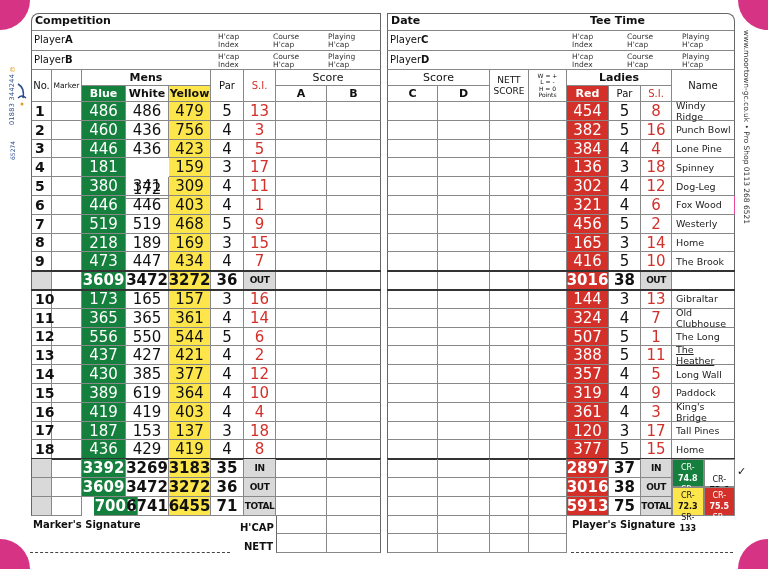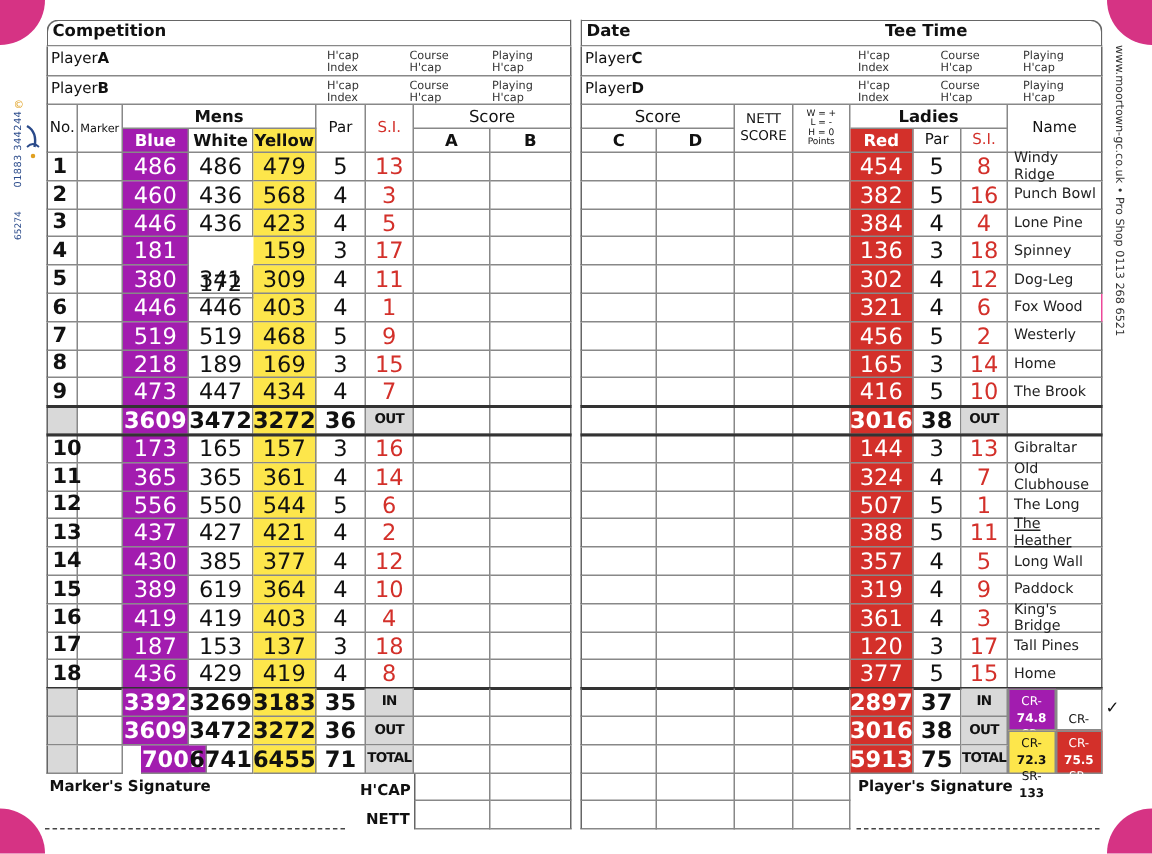--- a/index.html
+++ b/index.html
@@ -7,21 +7,21 @@
   .corner-tl { position:absolute; left:-30px; top:-30px; width:60px; height:60px; border-radius:50%; background:#d63384; }
   .corner-tr { position:absolute; right:-30px; top:-30px; width:60px; height:60px; border-radius:50%; background:#d63384; }
   .corner-bl { position:absolute; left:-30px; bottom:-30px; width:60px; height:60px; border-radius:50%; background:#d63384; }
   .corner-br { position:absolute; right:-30px; bottom:-30px; width:60px; height:60px; border-radius:50%; background:#d63384; }
   .side-left { position:absolute; left:8px; top:30px; width:12px; height:150px; }
   .side-left .txt { position:absolute; left:0; top:0; transform-origin:0 0; transform:rotate(-90deg) translate(-95px, 0); font-size:6.5px; color:#2a4a8a; white-space:nowrap; letter-spacing:0.3px; }
   .logo { position:absolute; left:15px; top:80px; width:14px; height:28px; }
   .side-right { position:absolute; left:741px; top:30px; }
   .side-right .txt { transform-origin:0 0; transform:rotate(90deg); font-size:7.5px; color:#333; white-space:nowrap; position:absolute; left:10px; top:0; }
   .cell { position:absolute; box-sizing:border-box; border-right:1px solid #888; border-bottom:1px solid #888; display:flex; align-items:center; justify-content:center; font-size:15px; }
-  .blue { background:#a21caf; color:#fff; }
+  .blue { background:#15803d; color:#fff; }
   .yellow { background:#fde64b; color:#111; }
   .red { background:#d3302a; color:#fff; }
   .grey { background:#d9d9d9; }
   .si { color:#d3302a; }
   .bold { font-weight:bold; }
   .name-cell { justify-content:flex-start; padding-left:4px; font-size:9.5px; color:#222; }
   .tot { font-weight:bold; font-size:15px; }
   .lab { font-weight:bold; font-size:10px; }
   .hline { position:absolute; height:2px; background:#333; }
   .sig { position:absolute; font-size:10px; font-weight:bold; }
@@ -133,21 +133,21 @@
     <div class="cell " style="left:490px;top:102px;width:39px;height:18.8px;"></div>
     <div class="cell " style="left:529px;top:102px;width:38px;height:18.8px;"></div>
     <div class="cell red" style="left:567px;top:102px;width:42px;height:18.8px;">454</div>
     <div class="cell " style="left:609px;top:102px;width:32px;height:18.8px;">5</div>
     <div class="cell si" style="left:641px;top:102px;width:31px;height:18.8px;">8</div>
     <div class="cell name-cell" style="left:672px;top:102px;width:63px;height:18.8px;border-right:1px solid #666;">Windy Ridge</div>
     <div class="cell bold" style="left:31px;top:120.8px;width:21px;height:18.8px;border-left:1px solid #666;justify-content:flex-start;padding-left:3px;font-size:14px;">2</div>
     <div class="cell " style="left:52px;top:120.8px;width:30px;height:18.8px;"></div>
     <div class="cell blue" style="left:82px;top:120.8px;width:44px;height:18.8px;">460</div>
     <div class="cell " style="left:126px;top:120.8px;width:43px;height:18.8px;">436</div>
-    <div class="cell yellow" style="left:169px;top:120.8px;width:42px;height:18.8px;">568</div>
+    <div class="cell yellow" style="left:169px;top:120.8px;width:42px;height:18.8px;">756</div>
     <div class="cell " style="left:211px;top:120.8px;width:33px;height:18.8px;">4</div>
     <div class="cell si" style="left:244px;top:120.8px;width:32px;height:18.8px;">3</div>
     <div class="cell " style="left:276px;top:120.8px;width:51px;height:18.8px;"></div>
     <div class="cell " style="left:327px;top:120.8px;width:54px;height:18.8px;border-right:1px solid #666;"></div>
     <div class="cell " style="left:387px;top:120.8px;width:51px;height:18.8px;border-left:1px solid #666;"></div>
     <div class="cell " style="left:438px;top:120.8px;width:52px;height:18.8px;"></div>
     <div class="cell " style="left:490px;top:120.8px;width:39px;height:18.8px;"></div>
     <div class="cell " style="left:529px;top:120.8px;width:38px;height:18.8px;"></div>
     <div class="cell red" style="left:567px;top:120.8px;width:42px;height:18.8px;">382</div>
     <div class="cell " style="left:609px;top:120.8px;width:32px;height:18.8px;">5</div>

